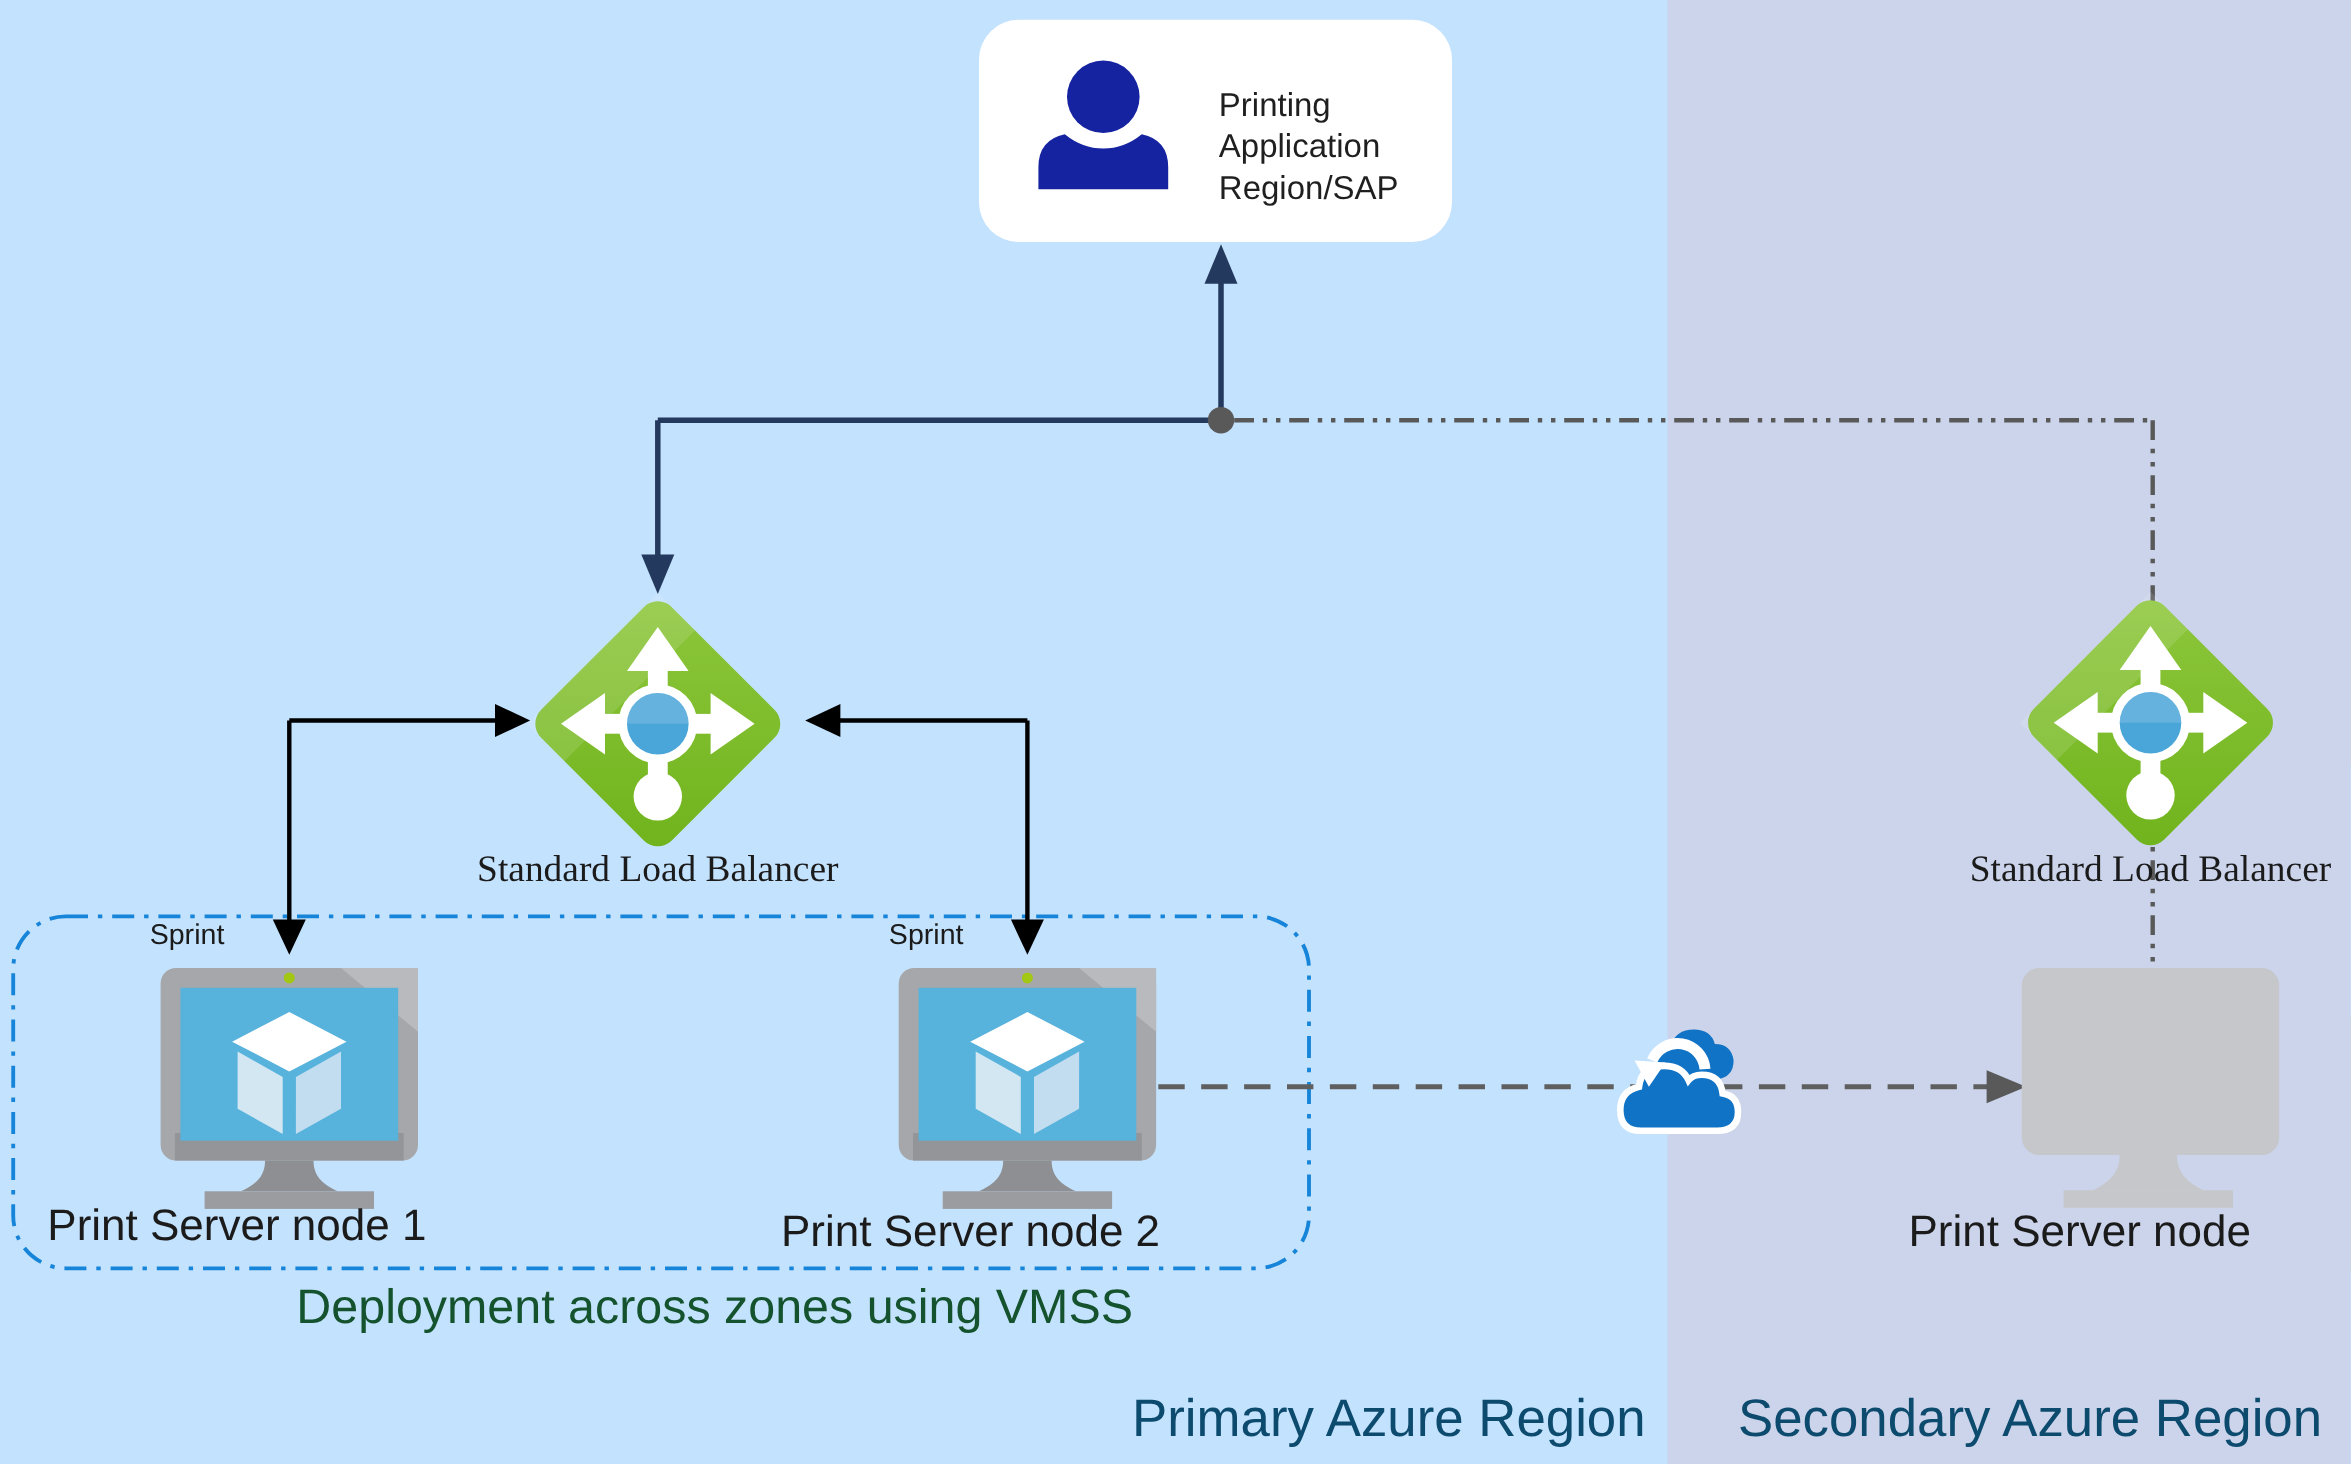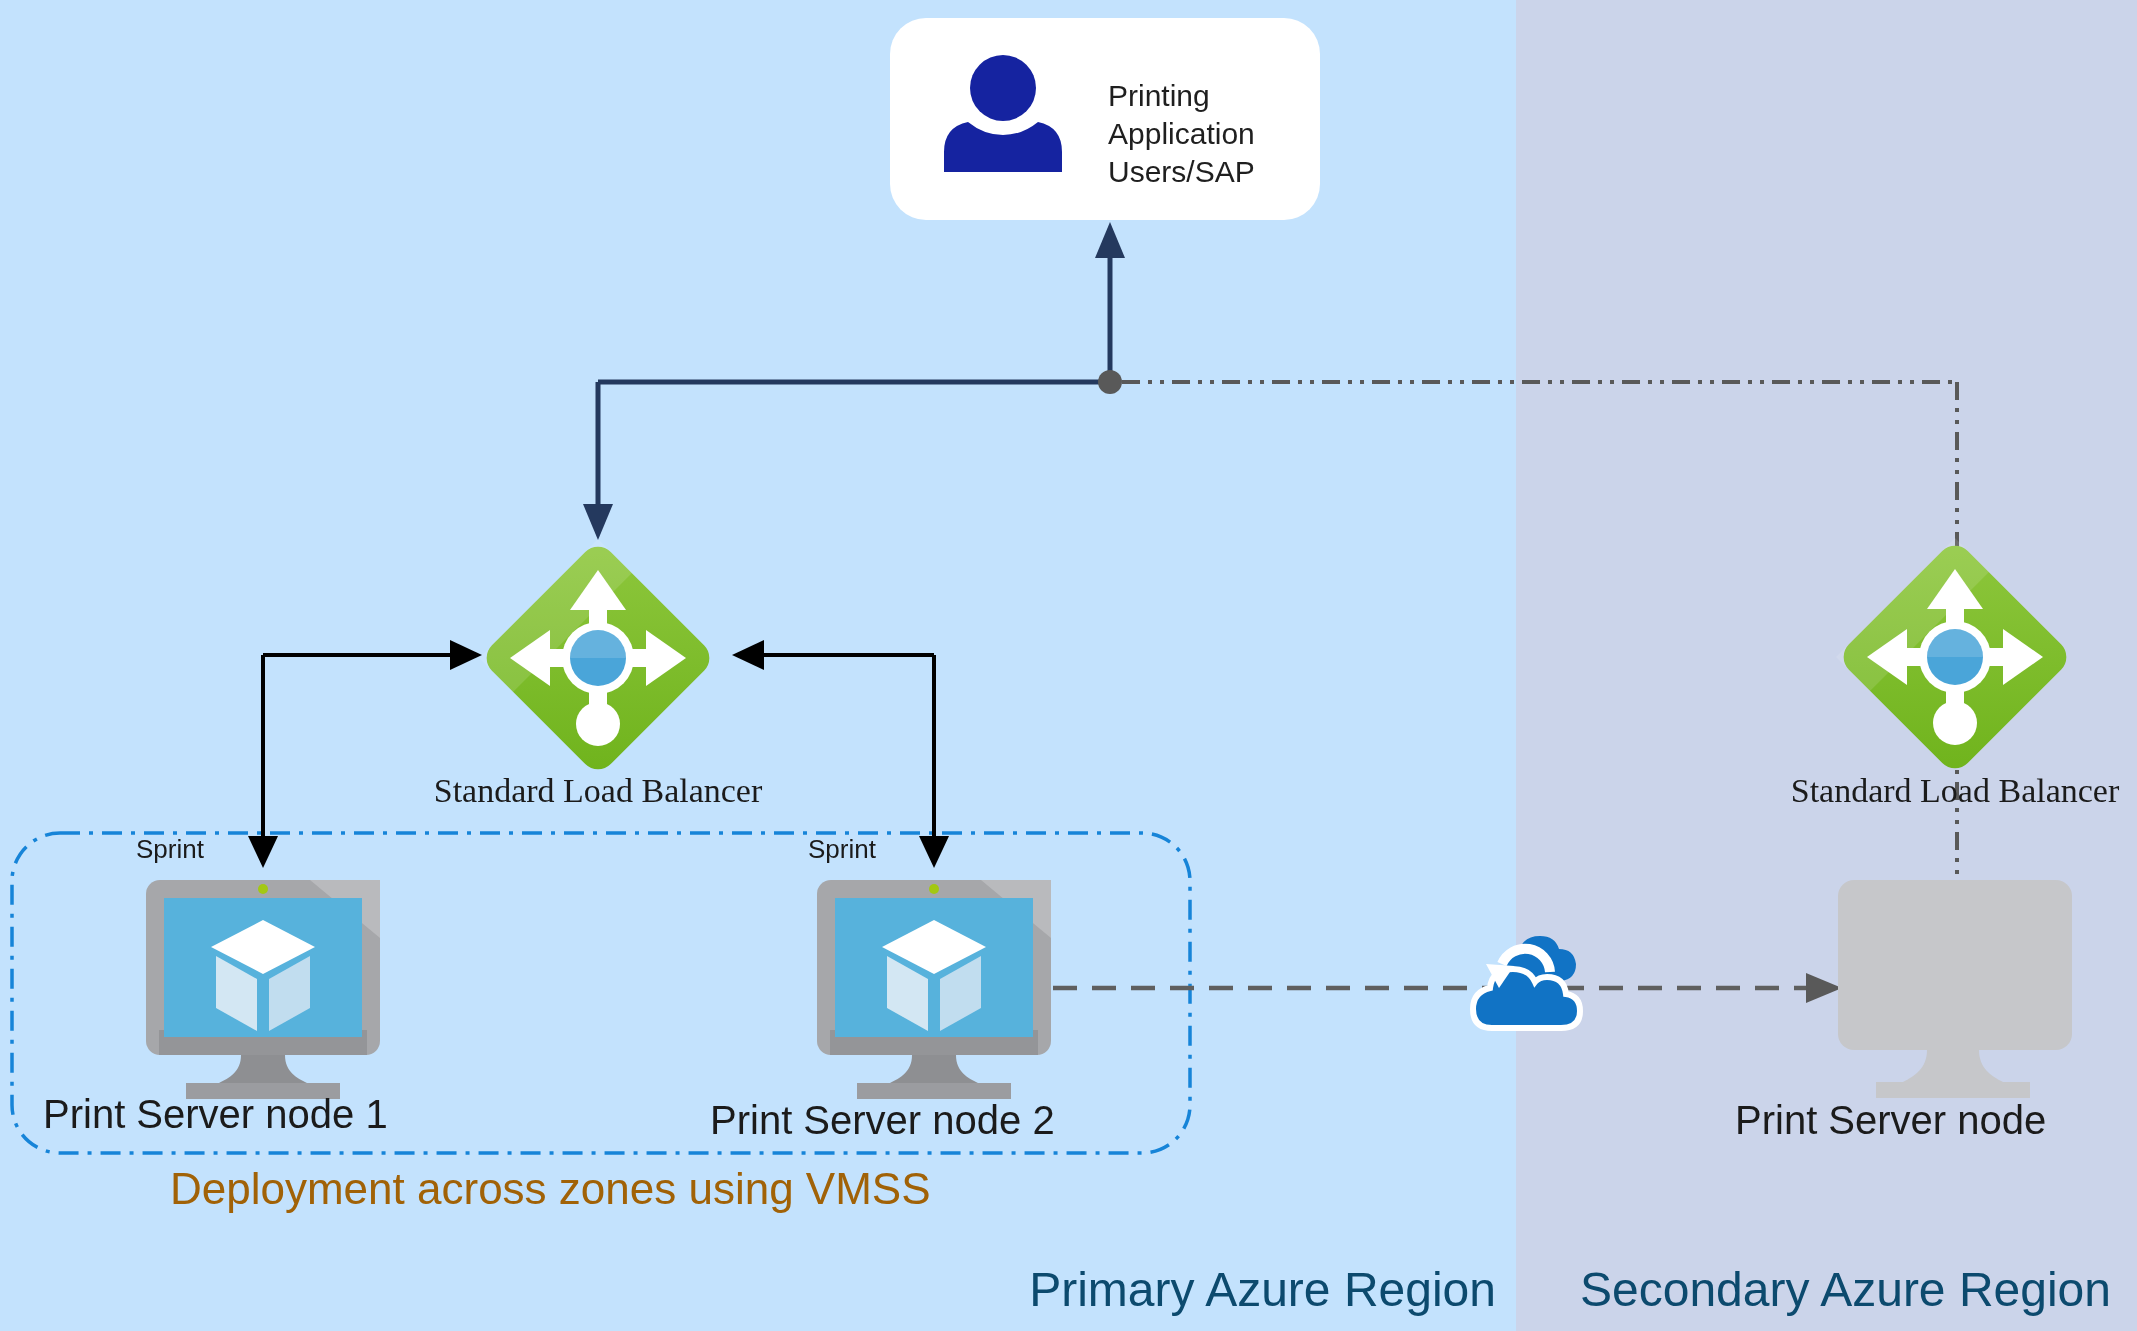--- a/index.html
+++ b/index.html
@@ -24,22 +24,22 @@
   #lb-label-primary{left:348px;top:772px;width:500px;}
   #lb-label-secondary{left:1695px;top:772px;width:520px;}
   .zone-label{font-size:26px;text-align:center;width:140px;}
   #sprint-1{left:100px;top:834px;}
   #sprint-2{left:772px;top:834px;}
   .node-label{font-size:40px;text-align:left;width:440px;}
   #node1-label{left:43px;top:1092px;}
   #node2-label{left:710px;top:1098px;}
   #secondary-node-label{left:1735px;top:1098px;}
   #vmss-label{
-    left:170px;top:1164px;width:860px;text-align:left;
-    font-size:44px;color:#a16207;
+    left:170px;top:1164px;width:860px;text-align:right;
+    font-size:44px;color:#14532d;
   }
   .region-label{font-size:48px;color:#0c4a6e;font-weight:300;top:1262px;}
   #primary-region-label{left:900px;width:596px;text-align:right;}
   #secondary-region-label{left:1551px;width:560px;text-align:right;}
 </style>
 </head>
 <body>
 
 <div class="region" id="region-primary"></div>
 <div class="region" id="region-secondary"></div>
@@ -132,21 +132,21 @@
     <path d="M64 58 Q48 56 48 40 Q48 27 61 25 Q65 10 82 10 Q97 10 101 23 Q116 23 118 38 Q118 53 103 55 Z" fill="#1173c5"></path>
     <path d="M34 102 Q15 102 15 83 Q15 66 32 62 Q34 43 55 43 Q71 43 77 56 Q81 51 89 51 Q106 51 108 68 Q122 70 122 85 Q122 102 103 102 Z" fill="#1173c5" stroke="#ffffff" stroke-width="6"></path>
     <path d="M44 38 A 25 25 0 0 1 92 46" stroke="#ffffff" stroke-width="10" fill="none"></path>
     <polygon points="41,62 28,38 56,40" fill="#ffffff"></polygon>
   </g>
 </svg>
 
 <div class="lbl" id="user-box-text">
   <div>Printing</div>
   <div>Application</div>
-  <div>Users/SAP</div>
+  <div>Region/SAP</div>
 </div>
 
 <div class="lbl lb-label" id="lb-label-primary">Standard Load Balancer</div>
 <div class="lbl lb-label" id="lb-label-secondary">Standard Load Balancer</div>
 
 <div class="lbl zone-label" id="sprint-1">Sprint</div>
 <div class="lbl zone-label" id="sprint-2">Sprint</div>
 
 <div class="lbl node-label" id="node1-label">Print Server node 1</div>
 <div class="lbl node-label" id="node2-label">Print Server node 2</div>

